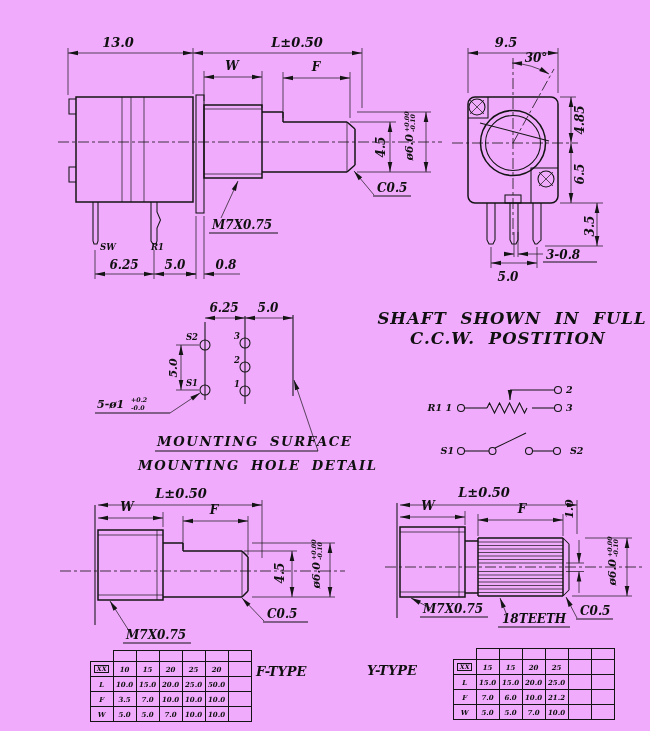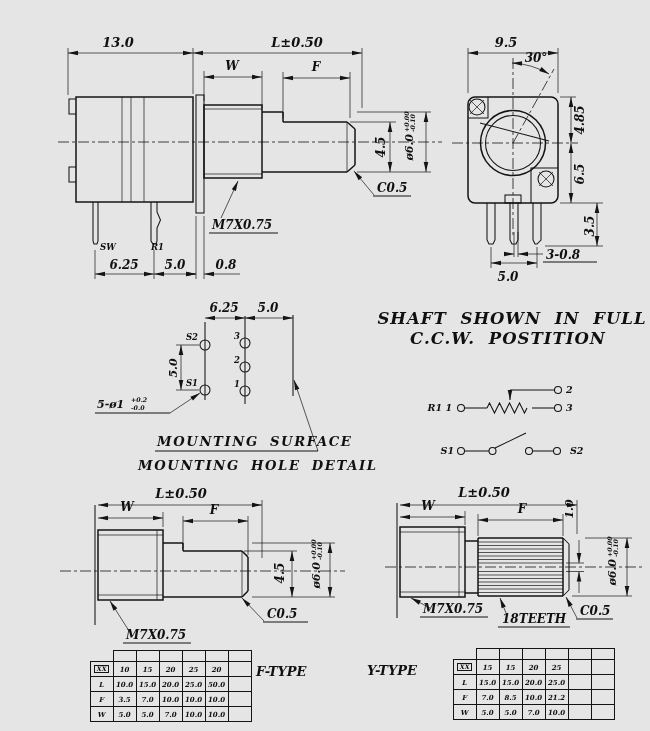--- a/index.html
+++ b/index.html
@@ -1,16 +1,16 @@
 <!DOCTYPE html>
 <html><head>
 <meta charset="utf-8">
 <style>
   html,body{margin:0;padding:0;background:#fff;}
-  #stage{position:relative;width:650px;height:731px;background:#e5e5e5;overflow:hidden;}
+  #stage{position:relative;width:650px;height:731px;background:#f0abfc;overflow:hidden;}
   svg{position:absolute;left:0;top:0;}
   .ol{stroke:#141414;stroke-width:1.5;fill:none;stroke-linejoin:miter;}
   .md{stroke:#141414;stroke-width:1.05;fill:none;}
   .tn{stroke:#141414;stroke-width:0.7;fill:none;}
   .dim{stroke:#141414;stroke-width:0.7;fill:none;}
   .cl{stroke:#141414;stroke-width:0.8;fill:none;stroke-dasharray:11 3 3 3;}
   .ul{stroke:#141414;stroke-width:1.1;fill:none;}
   text{fill:#101010;font-family:"DejaVu Serif",serif;font-style:italic;font-weight:bold;}
   .t17{font-size:16.5px;letter-spacing:1px;word-spacing:7px;}
   .t14{font-size:13.2px;letter-spacing:1.6px;word-spacing:5px;}
@@ -375,21 +375,21 @@
     <td>15.0</td>
     <td>15.0</td>
     <td>20.0</td>
     <td>25.0</td>
     <td></td>
     <td></td>
   </tr>
   <tr>
     <td class="lab">F</td>
     <td>7.0</td>
-    <td>8.5</td>
+    <td>6.0</td>
     <td>10.0</td>
     <td>21.2</td>
     <td></td>
     <td></td>
   </tr>
   <tr>
     <td class="lab">W</td>
     <td>5.0</td>
     <td>5.0</td>
     <td>7.0</td>

